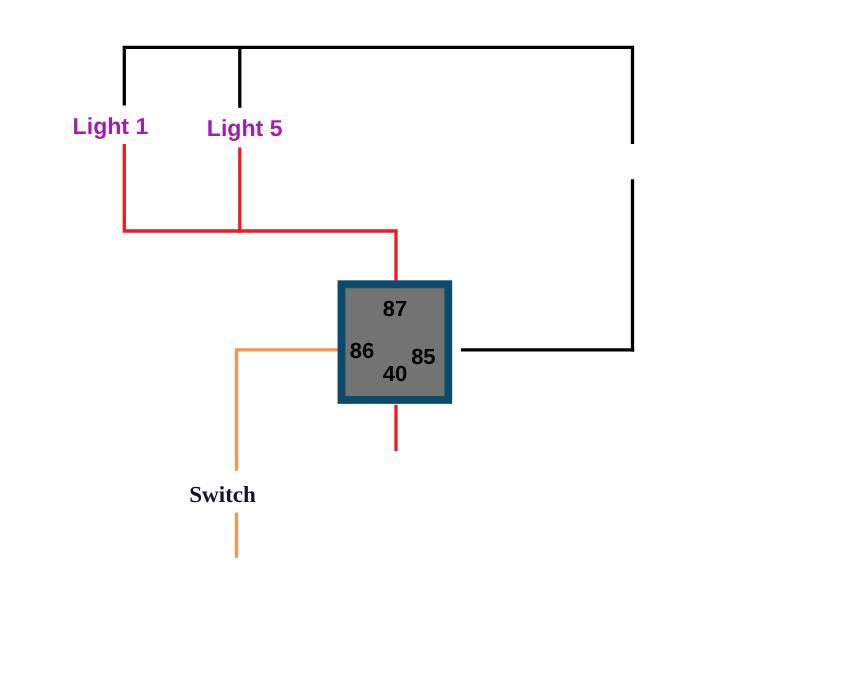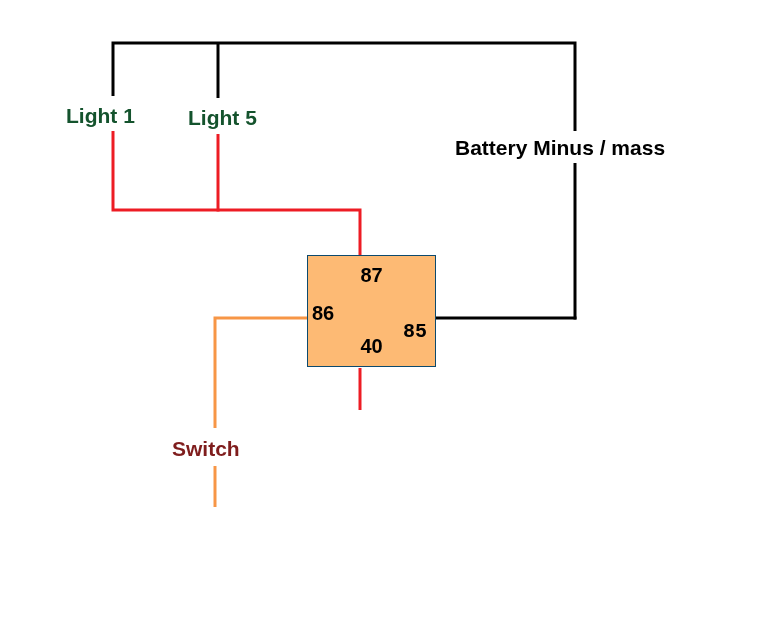--- a/index.html
+++ b/index.html
@@ -22,43 +22,43 @@
     width: 769px;
     height: 618px;
   }
   .lbl {
     position: absolute;
     font-weight: bold;
     font-size: 21px;
     line-height: 1.15;
     white-space: nowrap;
   }
-  .lbl-red    { color: #14532d; }
-  .lbl-orange { color: #7f1d1d; }
+  .lbl-red    { color: #a21caf; }
+  .lbl-orange { color: #0f172a; font-family: Liberation Serif, serif; }
   .lbl-black  { color: #000000; }
   #relay-box {
     position: absolute;
     left: 307px;
     top: 255px;
-    width: 129px;
+    width: 104px;
     height: 112px;
-    border: 1px solid #0c4a6e;
+    border: 7px solid #0c4a6e;
     box-sizing: border-box;
-    background: #fdba74;
+    background: #737373;
   }
   .pin {
     position: absolute;
     font-weight: bold;
     font-size: 20px;
     color: #000000;
     white-space: nowrap;
   }
   .pin-87 { top: 8px;  left: 50%; transform: translateX(-50%); }
   .pin-86 { top: 46px; left: 4px; text-align: center; }
-  .pin-85 { top: 64px; right: 8px; font-family: Liberation Mono, monospace; }
+  .pin-85 { top: 52px; right: 8px; }
   .pin-30 { bottom: 8px; left: 50%; transform: translateX(-50%); }
 </style>
 </head>
 <body>
 
 <div id="canvas">
 
   <svg id="wires" viewBox="0 0 769 618" xmlns="http://www.w3.org/2000/svg">
 
     <polyline points="113,96 113,43 575,43 575,131" fill="none" stroke="#000000" stroke-width="3"></polyline>
@@ -71,21 +71,20 @@
     <line x1="360" y1="368" x2="360" y2="410" stroke="#ed1c24" stroke-width="3"></line>
 
     <polyline points="308,318 215,318 215,428" fill="none" stroke="#f79646" stroke-width="3"></polyline>
     <line x1="215" y1="466" x2="215" y2="507" stroke="#f79646" stroke-width="3"></line>
   </svg>
 
   <div class="lbl lbl-red" style="left:66px; top:104px;">Light 1</div>
 
   <div class="lbl lbl-red" style="left:188px; top:106px;">Light 5</div>
 
-  <div class="lbl lbl-black" style="left:455px; top:136px;">Battery Minus / mass</div>
 
 
   <div class="lbl lbl-orange" style="left:172px; top:437px;">Switch</div>
 
 
   <div id="relay-box">
     <span class="pin pin-87">87</span>
     <span class="pin pin-86">86</span>
     <span class="pin pin-85">85</span>
     <span class="pin pin-30">40</span>

